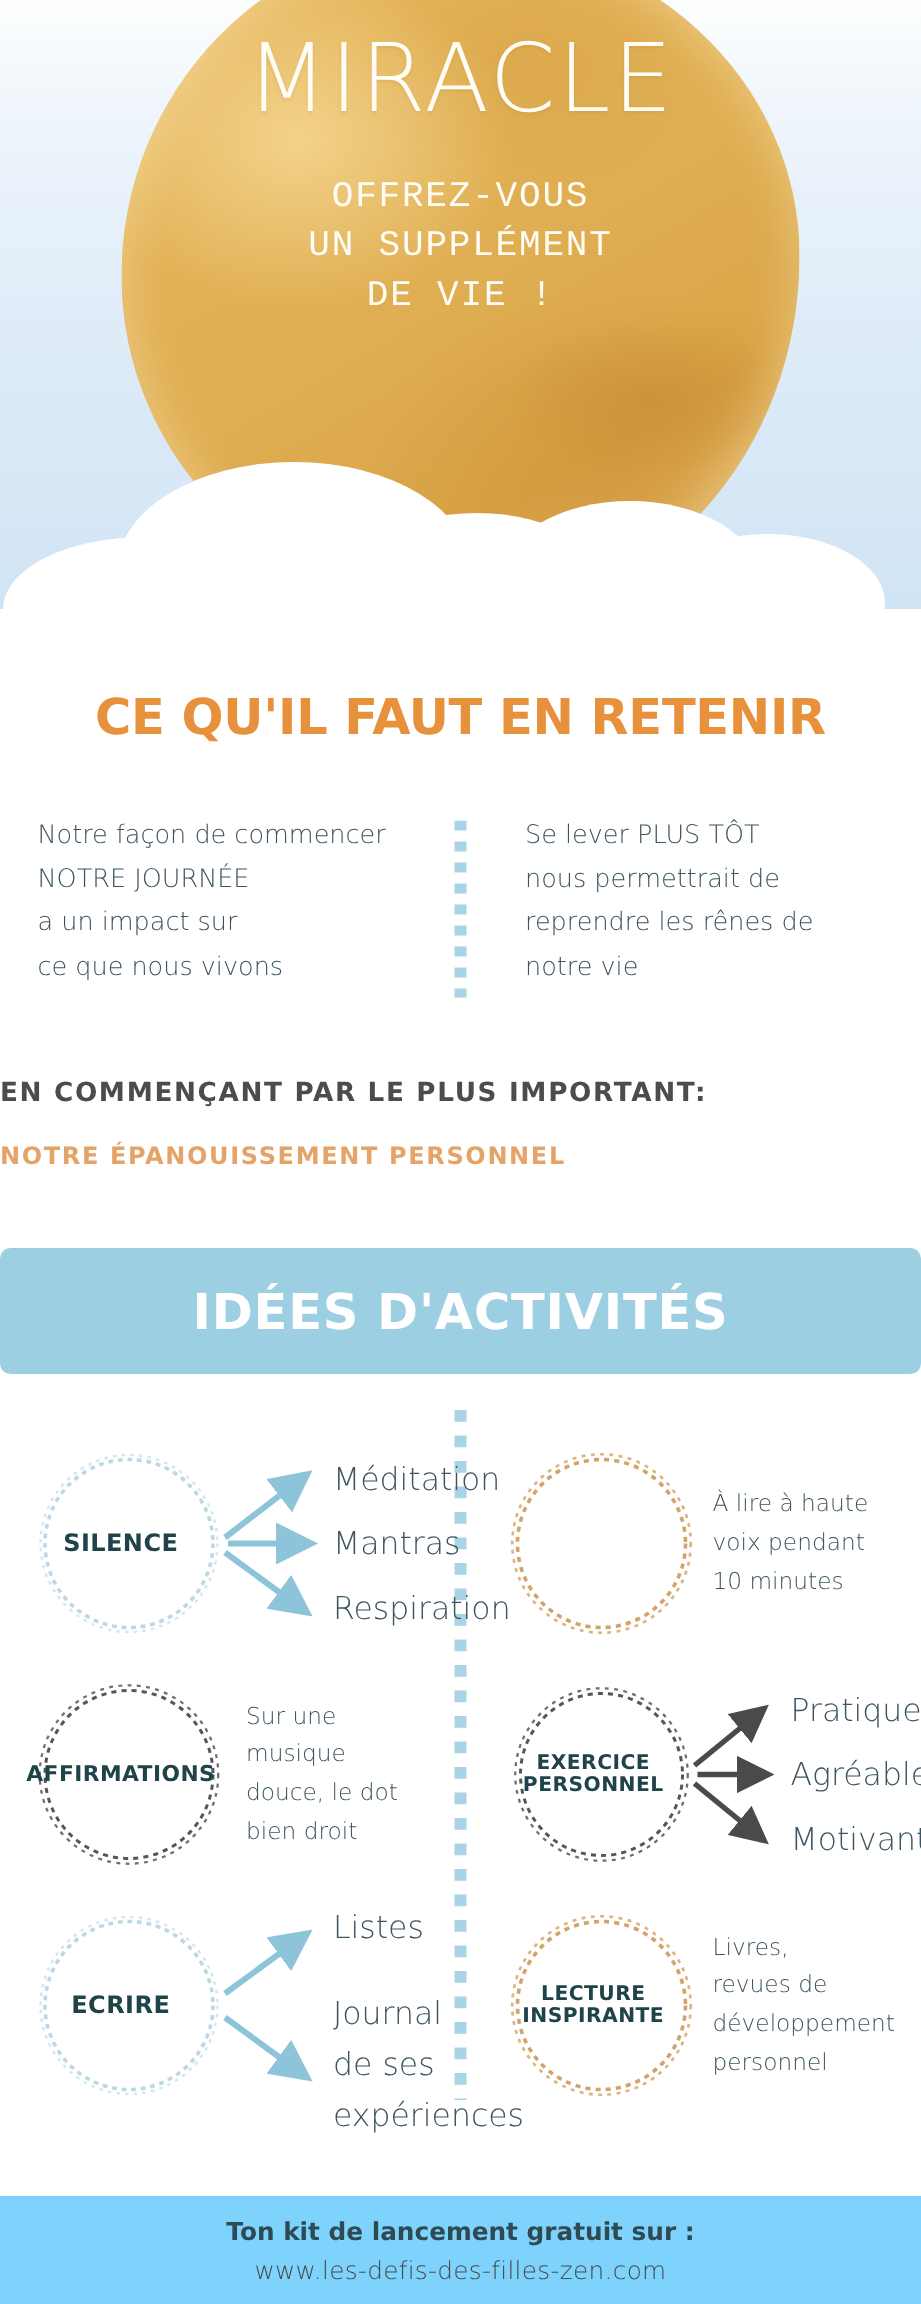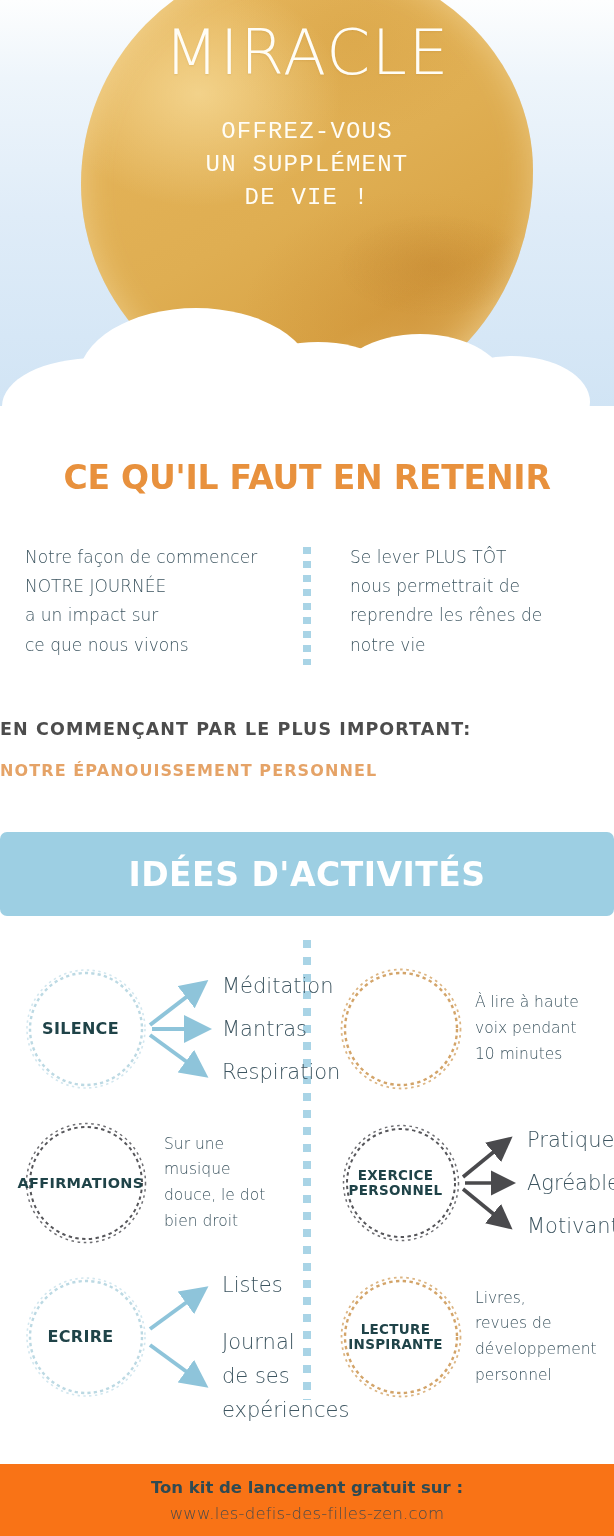--- a/index.html
+++ b/index.html
@@ -200,21 +200,21 @@
     line-height:1.66;
     padding-left:14px;
   }
   .note span{ display:block; }
   .note.tight{ padding-left:10px; }
 
   
   .footer{
     position:absolute; left:0; bottom:0;
     width:614px; height:72px;
-    background:#f97316;
+    background:#7dd3fc;
     display:flex; flex-direction:column;
     align-items:center; justify-content:center;
   }
   .footer .f1{
     color:#2f4a52;
     font-family:"DejaVu Sans", sans-serif;
     font-weight:bold;
     font-size:16.5px;
   }
   .footer .f2{

